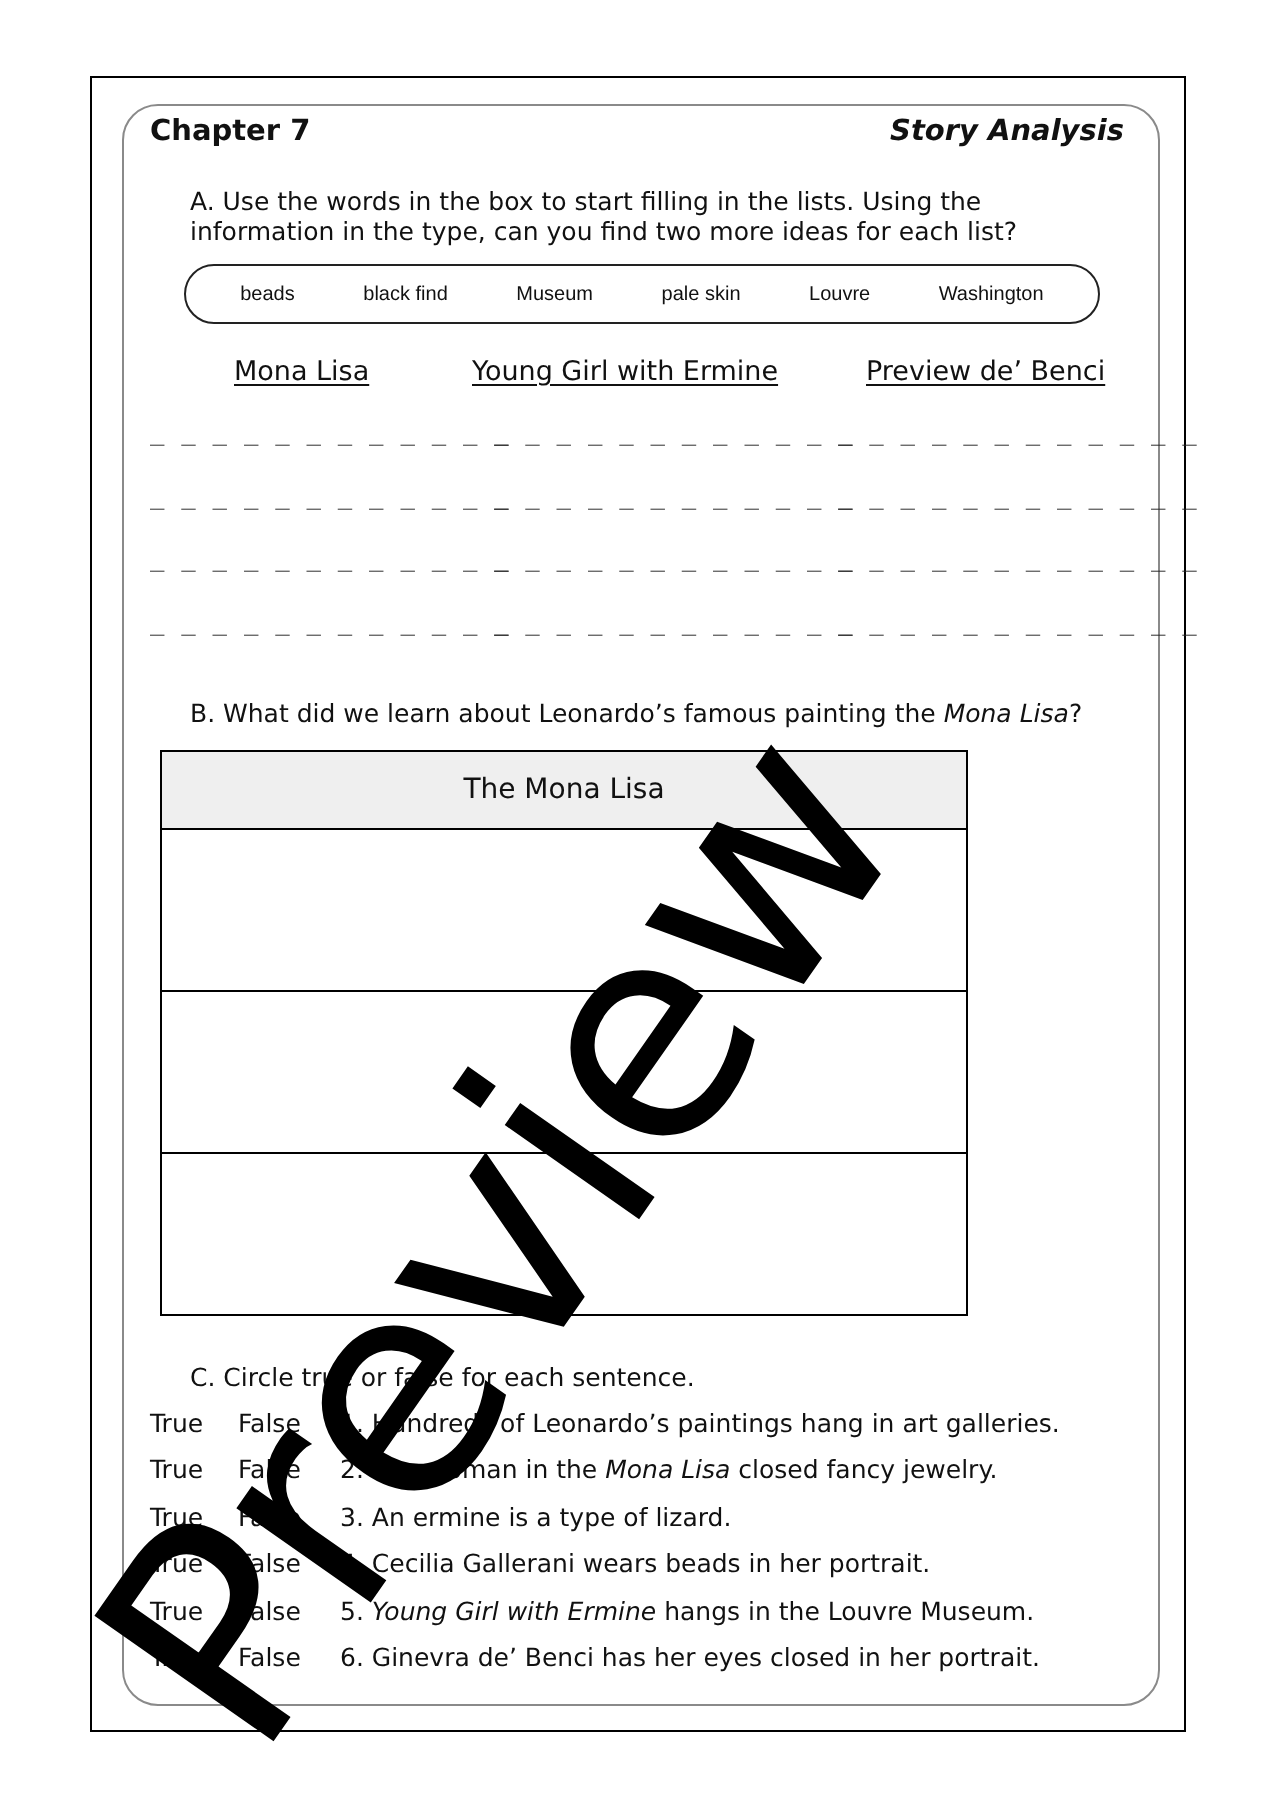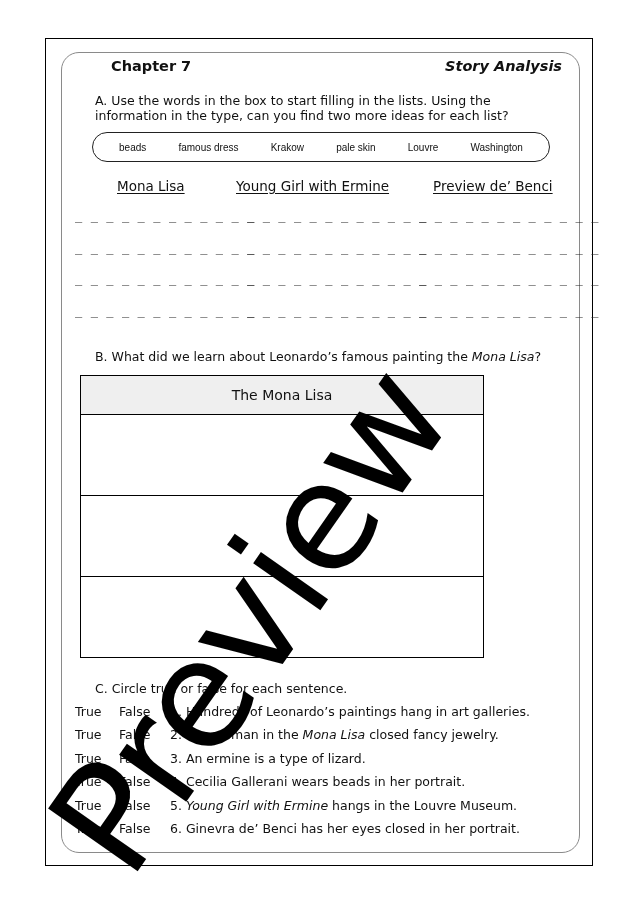--- a/index.html
+++ b/index.html
@@ -3,21 +3,21 @@
 <meta charset="utf-8">
 <style>
   html, body { margin: 0; padding: 0; background: #ffffff; }
   body { width: 640px; height: 905px; position: relative; overflow: hidden;
          font-family: "DejaVu Sans", sans-serif; color: #111; }
   .outer { position: absolute; left: 45px; top: 38px; width: 548px; height: 828px;
            border: 1px solid #000; box-sizing: border-box; }
   .inner { position: absolute; left: 61px; top: 52px; width: 519px; height: 801px;
            border: 1.5px solid #8a8a8a; border-radius: 18px; box-sizing: border-box; }
   .abs { position: absolute; white-space: nowrap; }
-  .title { font-weight: bold; font-size: 14.5px; top: 58px; margin-left: 36px; }
+  .title { font-weight: bold; font-size: 14.5px; top: 58px; }
   .title.left { left: 75px; }
   .title.right { right: 78px; font-style: italic; }
   .instr { left: 75px; font-size: 12.5px; line-height: 15px; margin-left: 20px; }
   .wordbox { position: absolute; left: 92px; top: 132px; width: 458px; height: 30px;
              border: 1px solid #222; border-radius: 15px; box-sizing: border-box;
              display: flex; align-items: center; justify-content: space-around;
              padding: 0 10px; font-family: "Liberation Sans", sans-serif; font-size: 10px; }
   .colhead { top: 178px; font-size: 13.5px; text-decoration: underline; text-underline-offset: 2px; }
   .dash { font-family: "DejaVu Sans Mono", monospace; font-size: 12px; letter-spacing: 0.6px; color: #222; }
   .table { position: absolute; left: 80px; top: 375px; width: 404px; border: 1px solid #000;
@@ -42,22 +42,22 @@
 <div class="inner"></div>
 
 <div class="abs title left">Chapter 7</div>
 <div class="abs title right">Story Analysis</div>
 
 <div class="abs instr" style="top:93px">A. Use the words in the box to start filling in the lists. Using the</div>
 <div class="abs instr" style="top:108px">information in the type, can you find two more ideas for each list?</div>
 
 <div class="wordbox">
   <span>beads</span>
-  <span>famous dress</span>
-  <span>Krakow</span>
+  <span>black find</span>
+  <span>Museum</span>
   <span>pale skin</span>
   <span>Louvre</span>
   <span>Washington</span>
 </div>
 
 <div class="abs colhead" style="left:117px">Mona Lisa</div>
 <div class="abs colhead" style="left:236px">Young Girl with Ermine</div>
 <div class="abs colhead" style="left:433px">Preview de’ Benci</div>
 
 <div id="blanks">

